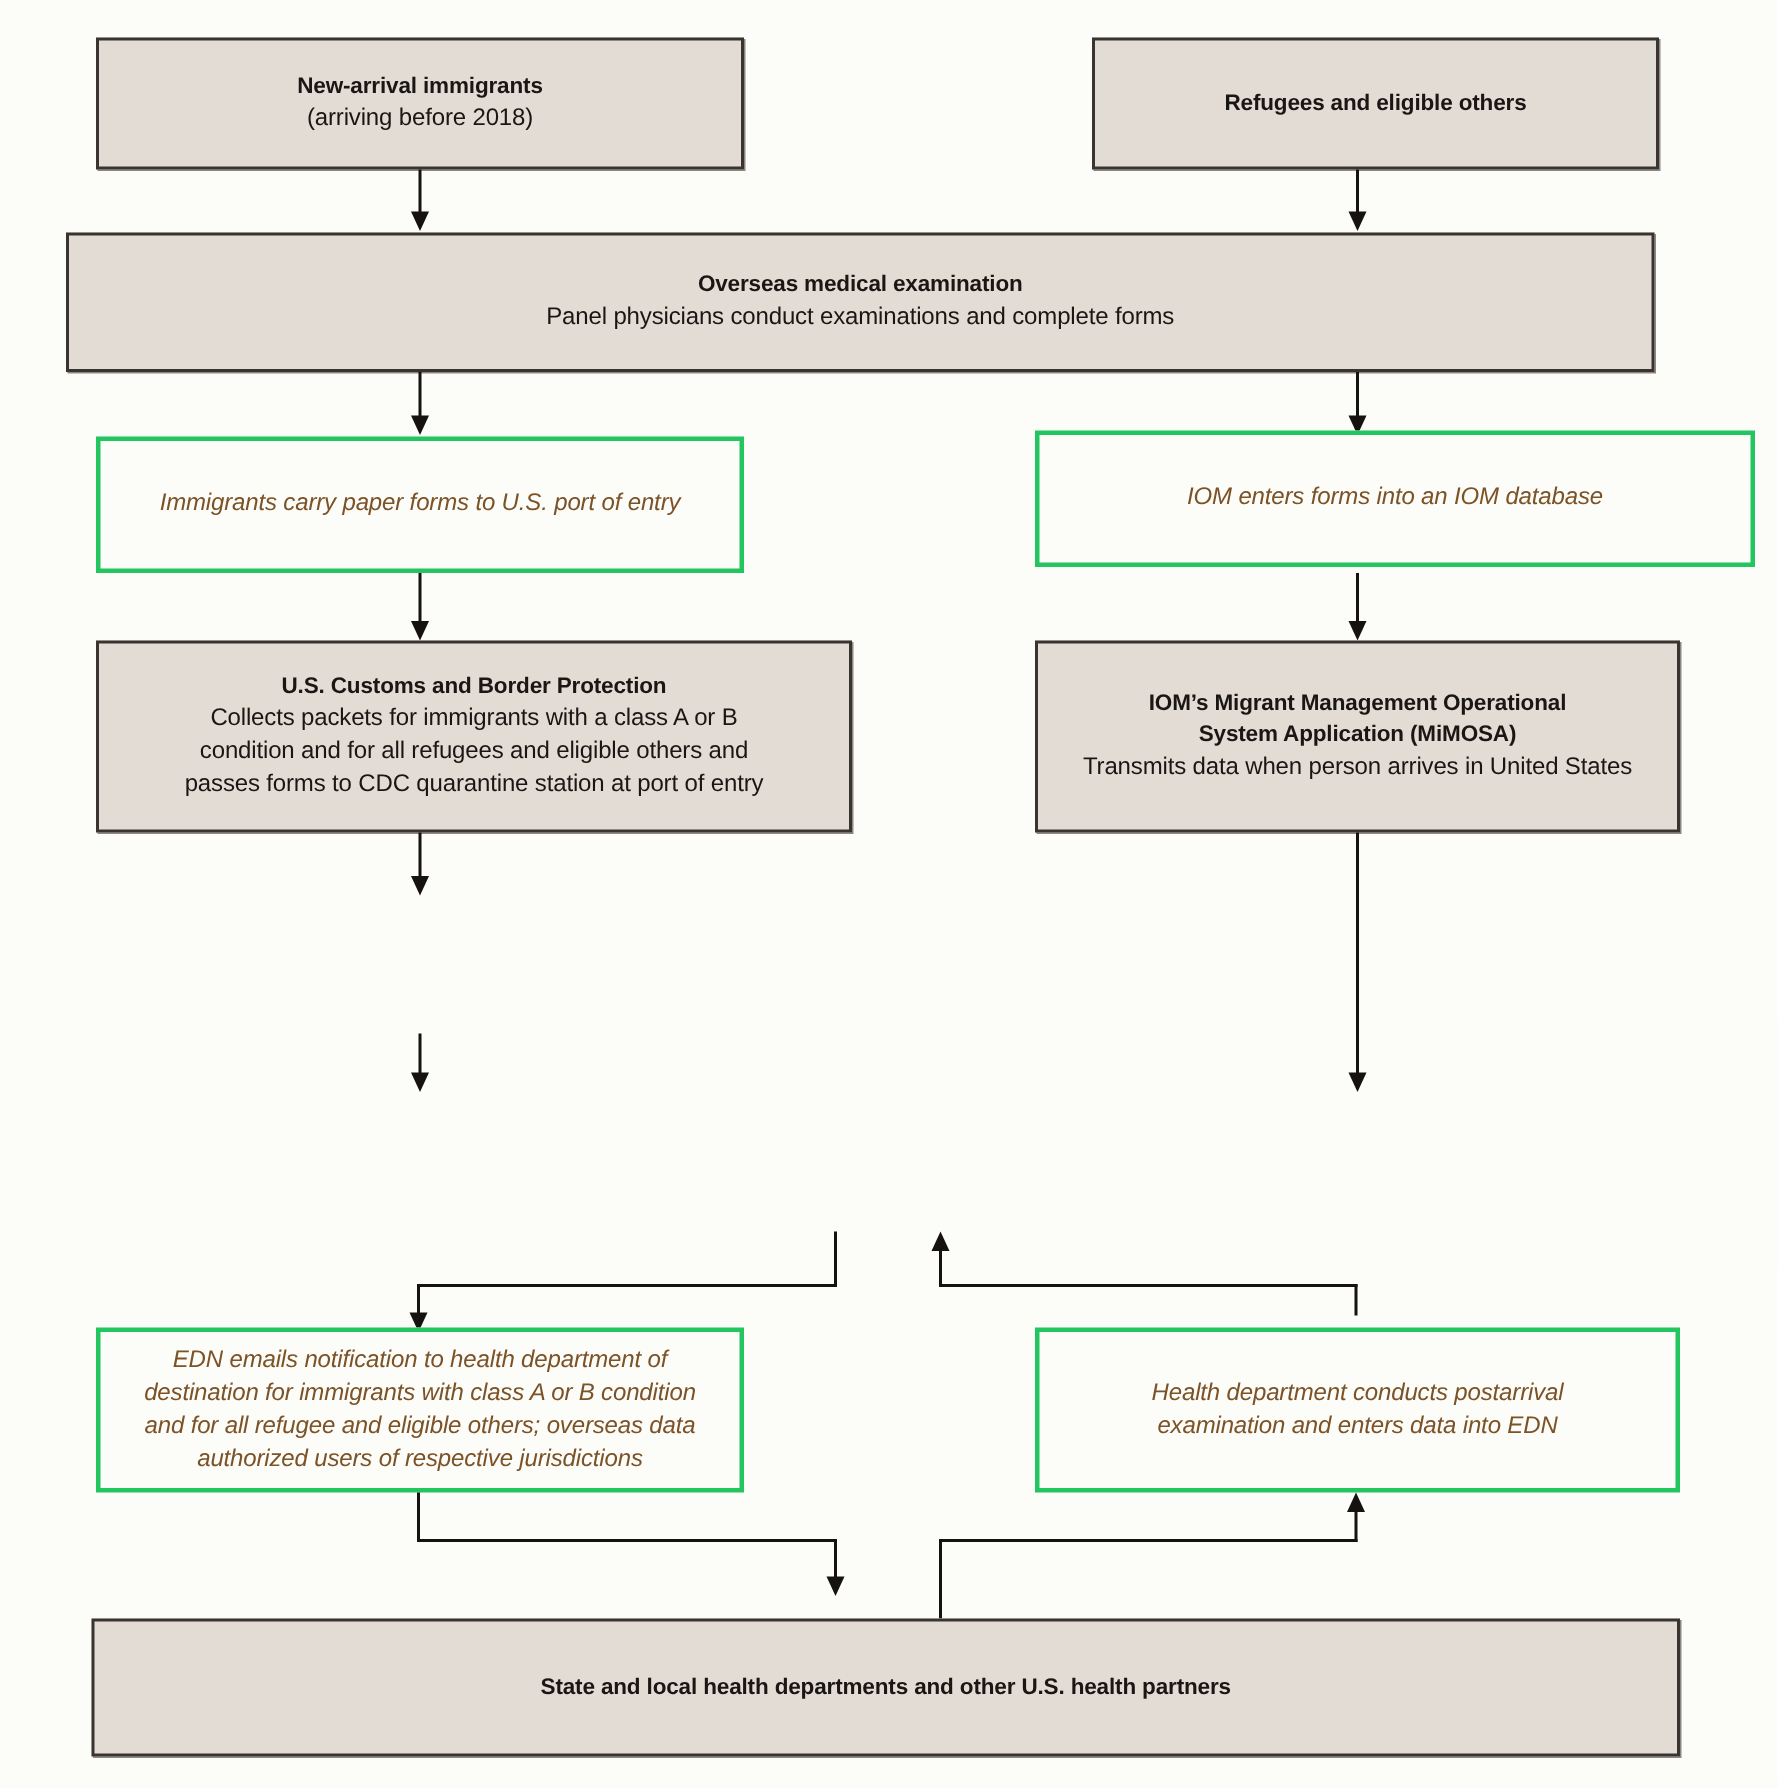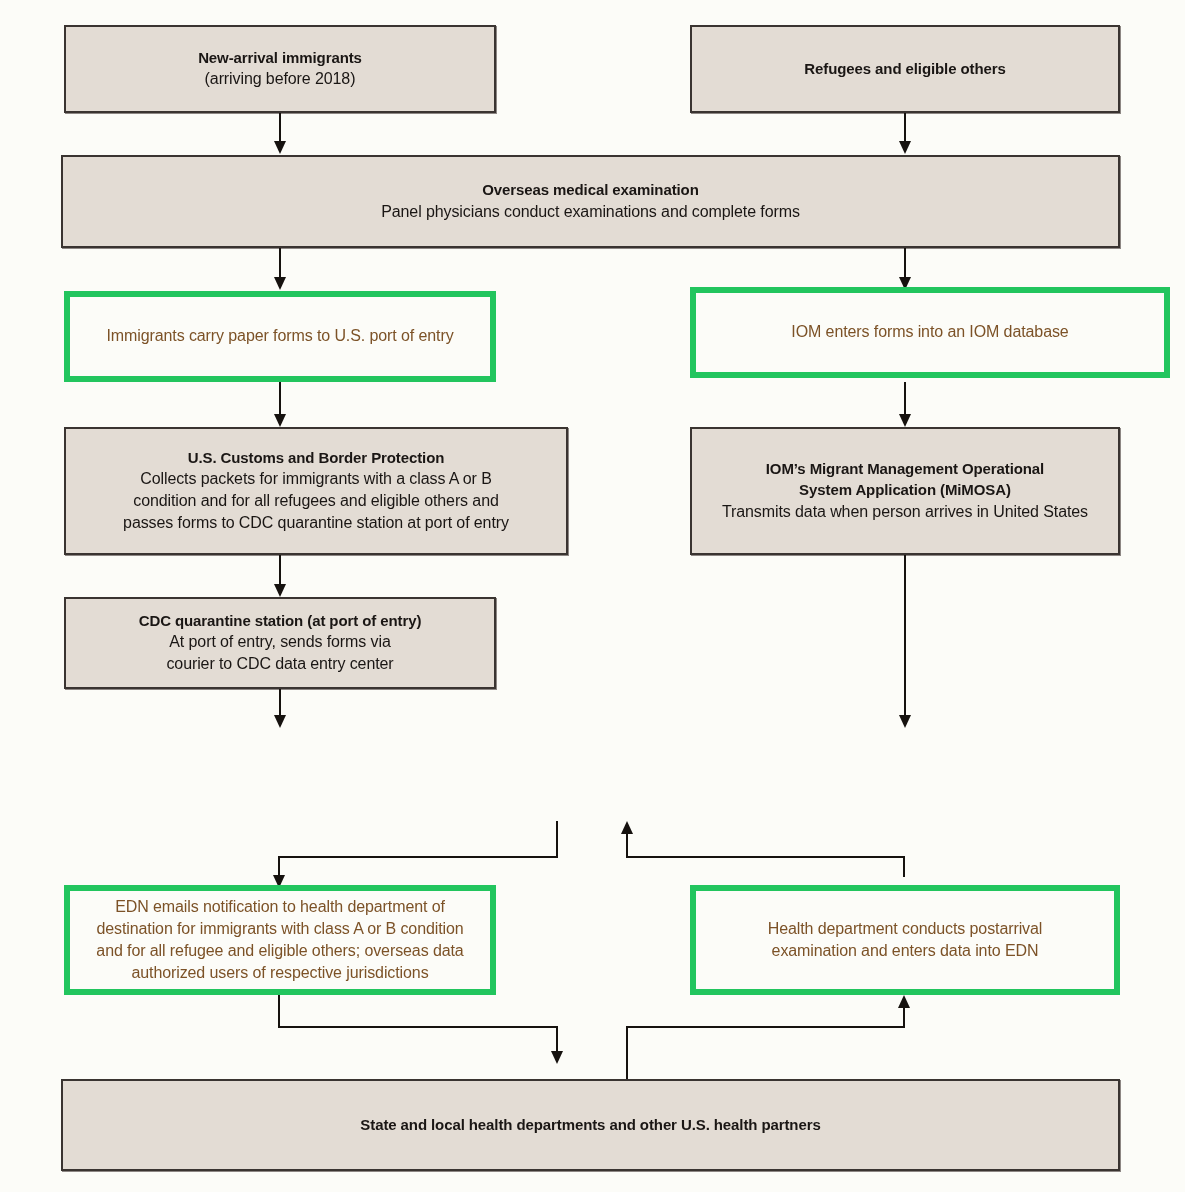--- a/index.html
+++ b/index.html
@@ -26,21 +26,22 @@
     justify-content: center;
     text-align: center;
   }
   .box.filled {
     background: #e3dcd4;
     border: 2px solid #3a3431;
     box-shadow: 1px 1px 0 0 #8d8784;
   }
   .box.outlined {
     background: #fcfcf8;
-    border: 6px solid #22c55e;
+    border: 3px solid #22c55e;
+    font-style: italic;
   }
 
   .line-b {
     font-weight: bold;
     color: #1a1614;
     font-size: 15px;
     line-height: 1.38;
     letter-spacing: -0.1px;
   }
   .line-r {
@@ -81,31 +82,31 @@
 </head>
 <body>
 
 <div id="canvas">
 
   <div class="box filled" style="left:64px; top:25px; width:432px; height:88px;">
     <div class="line-b">New-arrival immigrants</div>
     <div class="line-r">(arriving before 2018)</div>
   </div>
 
-  <div class="box filled" style="left:690px; top:25px; width:430px; height:88px;">
+  <div class="box filled" style="left:728px; top:25px; width:378px; height:88px;">
     <div class="line-b">Refugees and eligible others</div>
   </div>
 
   <div class="seg vseg" style="left:279px; top:113px; height:29px;"></div>
   <div class="arrow-down" style="left:274px; top:141px;"></div>
 
   <div class="seg vseg" style="left:904px; top:113px; height:29px;"></div>
   <div class="arrow-down" style="left:899px; top:141px;"></div>
 
-  <div class="box filled" style="left:61px; top:155px; width:1059px; height:93px;">
+  <div class="box filled" style="left:44px; top:155px; width:1059px; height:93px;">
     <div class="line-b">Overseas medical examination</div>
     <div class="line-r">Panel physicians conduct examinations and complete forms</div>
   </div>
 
   <div class="seg vseg" style="left:279px; top:248px; height:30px;"></div>
   <div class="arrow-down" style="left:274px; top:277px;"></div>
 
   <div class="seg vseg" style="left:904px; top:248px; height:30px;"></div>
   <div class="arrow-down" style="left:899px; top:277px;"></div>
 
@@ -135,25 +136,20 @@
     <div class="line-b">System Application (MiMOSA)</div>
     <div class="line-r">Transmits data when person arrives in United States</div>
   </div>
 
   <div class="seg vseg" style="left:279px; top:555px; height:30px;"></div>
   <div class="arrow-down" style="left:274px; top:584px;"></div>
 
   <div class="seg vseg" style="left:904px; top:555px; height:161px;"></div>
   <div class="arrow-down" style="left:899px; top:715px;"></div>
 
-  <div class="box filled" style="left:64px; top:597px; width:432px; height:92px;">
-    <div class="line-b">CDC quarantine station (at port of entry)</div>
-    <div class="line-r">At port of entry, sends forms via</div>
-    <div class="line-r">courier to CDC data entry center</div>
-  </div>
 
   <div class="seg vseg" style="left:279px; top:689px; height:27px;"></div>
   <div class="arrow-down" style="left:274px; top:715px;"></div>
 
 
   <div class="seg vseg" style="left:556px; top:821px; height:36px;"></div>
   <div class="seg hseg" style="left:278px; top:856px; width:280px;"></div>
   <div class="seg vseg" style="left:278px; top:856px; height:21px;"></div>
   <div class="arrow-down" style="left:273px; top:875px;"></div>
 

